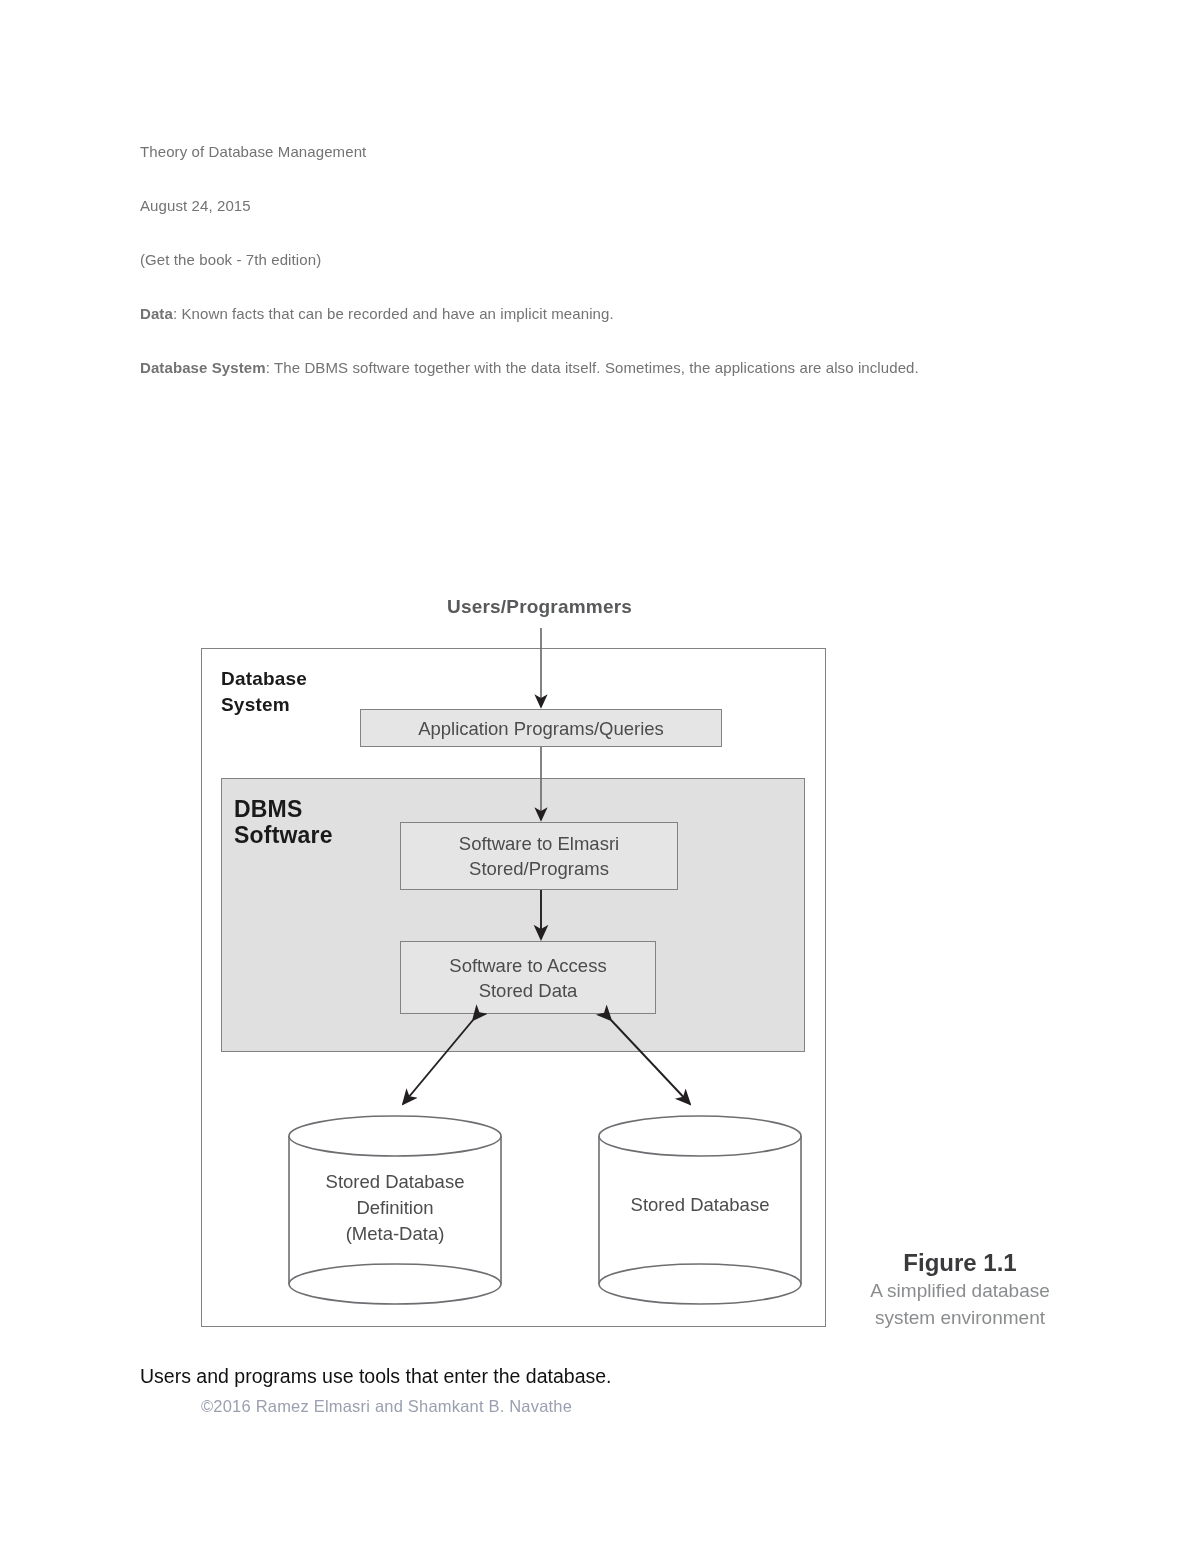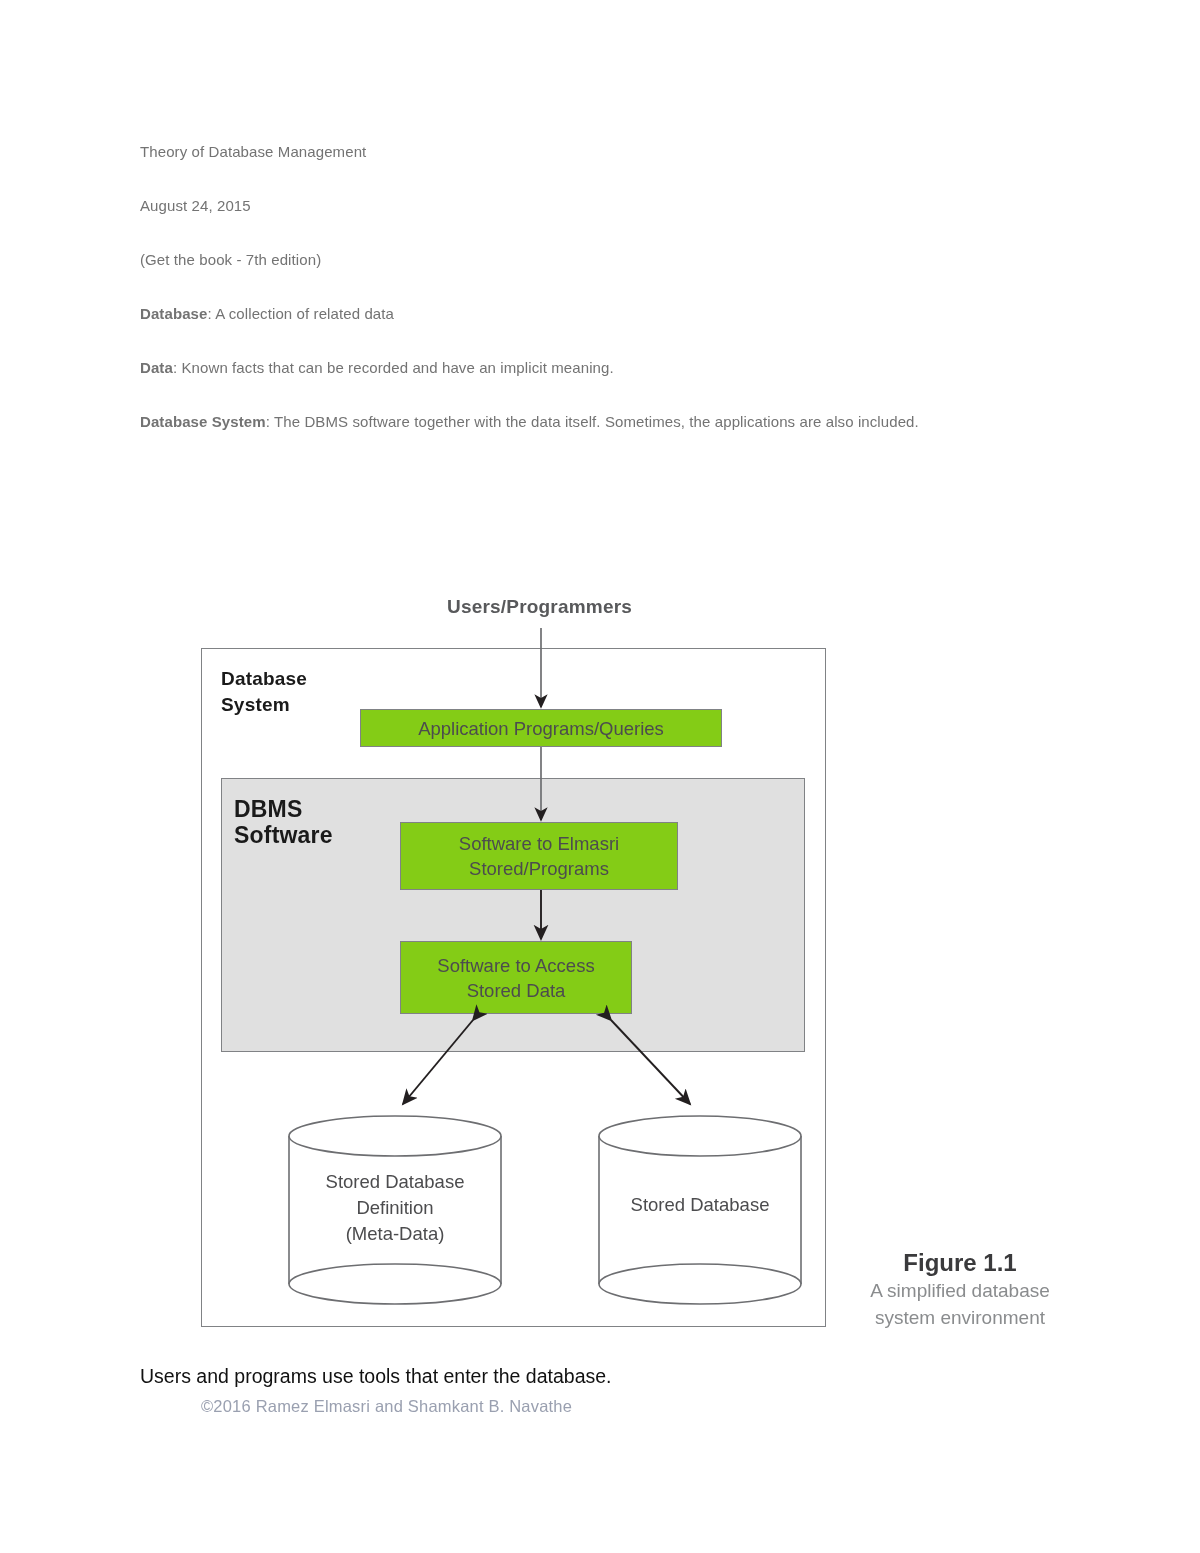--- a/index.html
+++ b/index.html
@@ -89,21 +89,21 @@
     top: 796px;
     font-size: 23px;
     font-weight: bold;
     line-height: 26px;
     color: #1a1a1a;
     letter-spacing: 0.2px;
   }
 
   .node-box {
     position: absolute;
-    background: #84cc16;
+    background: #e5e5e5;
     border: 1.5px solid #808285;
     box-sizing: border-box;
     display: flex;
     align-items: center;
     justify-content: center;
     text-align: center;
     font-size: 18.5px;
     line-height: 25px;
     color: #4c4c4e;
     font-weight: normal;
@@ -120,21 +120,21 @@
   #proc-box {
     left: 400px;
     top: 822px;
     width: 278px;
     height: 68px;
   }
 
   #access-box {
     left: 400px;
     top: 941px;
-    width: 232px;
+    width: 256px;
     height: 73px;
   }
 
   
   .cylinder {
     position: absolute;
   }
   .cyl-label {
     position: absolute;
     width: 100%;
@@ -199,23 +199,20 @@
 </head>
 <body>
 
 <div class="page">
 
   <div class="text-body">
     <p class="para">Theory of Database Management</p>
     <p class="para">August 24, 2015</p>
     <p class="para">(Get the book - 7th edition)</p>
 
-    <p class="para">
-      <b>Database</b><span>: A collection of related data</span>
-    </p>
 
     <p class="para">
       <b>Data</b><span>: Known facts that can be recorded and have an implicit meaning.</span>
     </p>
 
 
     <p class="para">
       <b>Database System</b><span>: The DBMS software together with the data itself.  Sometimes, the applications are also included.</span>
     </p>
   </div>

